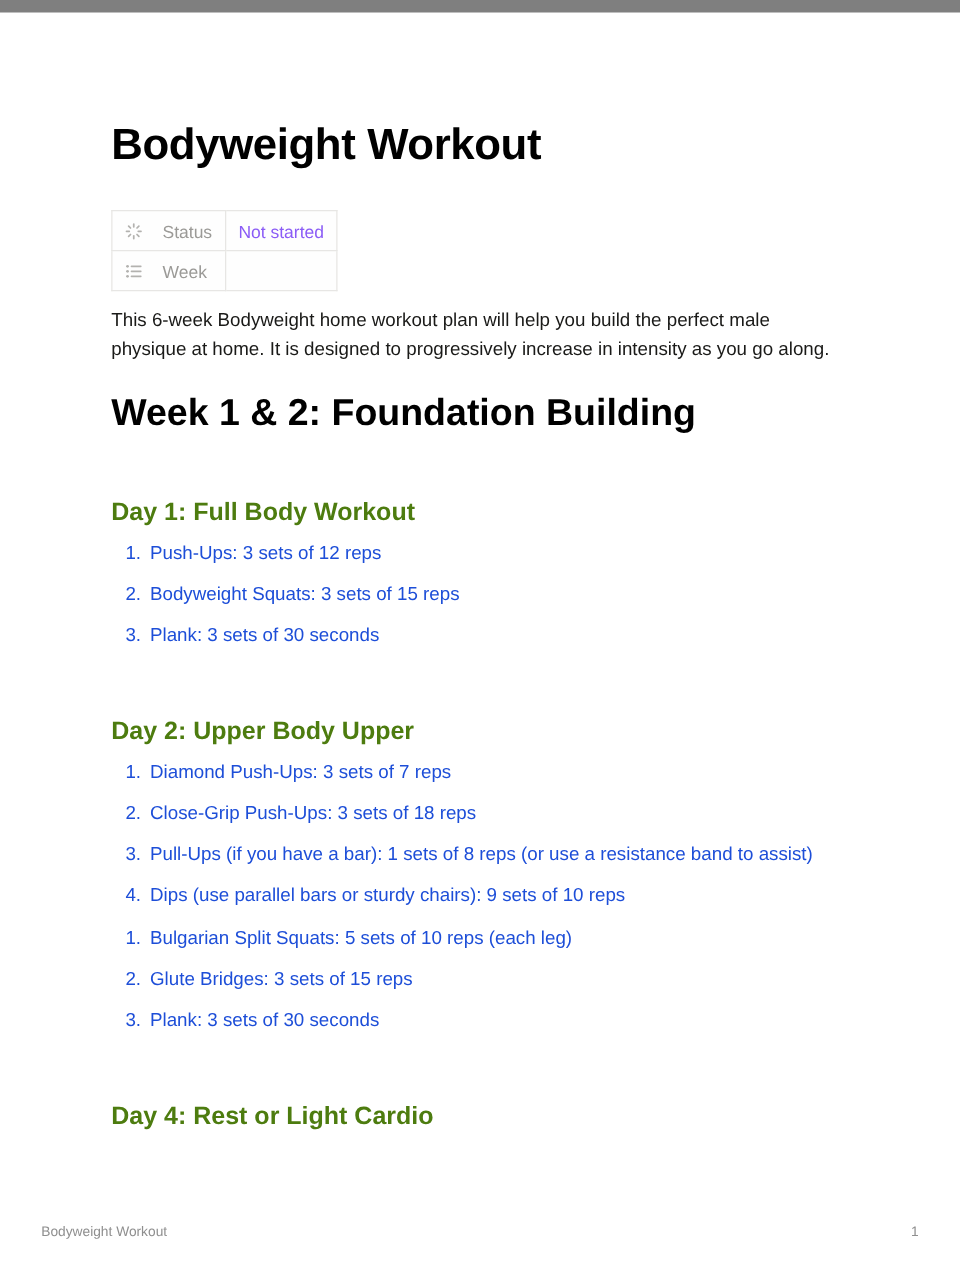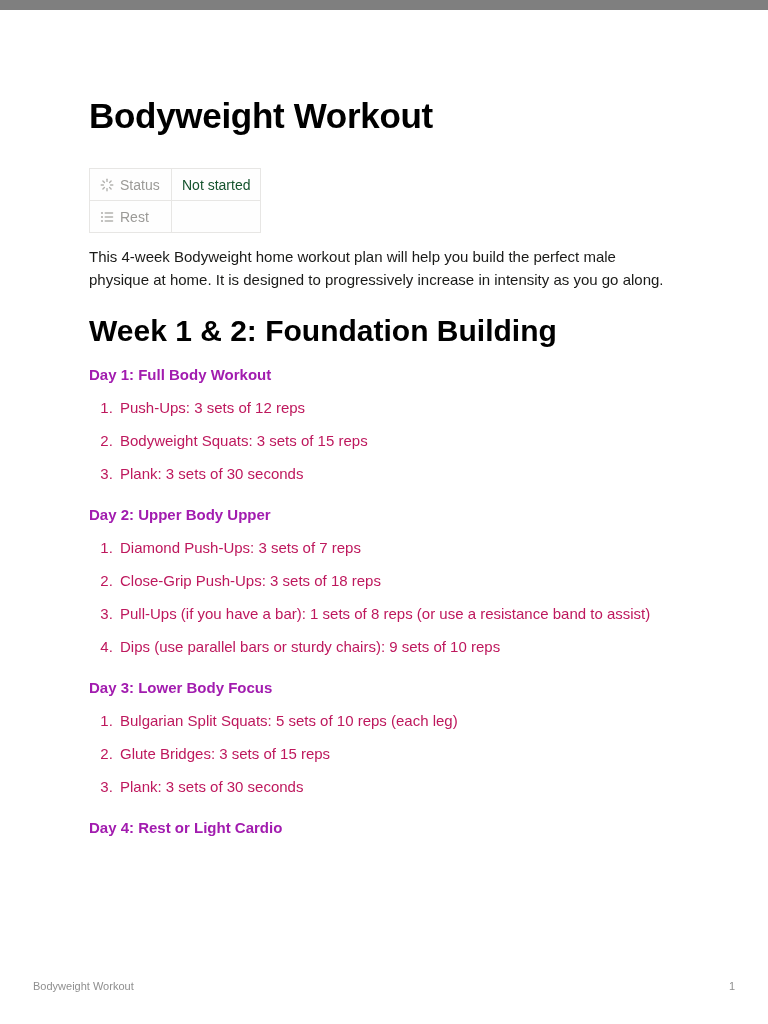--- a/index.html
+++ b/index.html
@@ -34,52 +34,52 @@
   table.props { border-collapse:collapse; margin-bottom:12px; }
   table.props td {
     border:1px solid #e7e6e4;
     font-size:14px;
     height:32px;
     vertical-align:middle;
     padding:0 10px;
     background:#fefefe;
   }
   td.prop-label-cell { width:82px; }
-  td.prop-value-cell { min-width:88px; color:#14532d; }
-  .prop-label-inner { display:flex; align-items:center; gap:6px; color:#9b9a97; }
+  td.prop-value-cell { min-width:88px; color:#8b5cf6; }
+  .prop-label-inner { display:flex; align-items:center; gap:16px; color:#9b9a97; }
   .prop-icon { display:inline-flex; width:14px; height:14px; }
 
   p.intro {
     font-size:15px;
     line-height:23px;
     color:#1a1a18;
     margin-bottom:12px;
   }
 
   h2.section-heading {
     font-size:30px;
     font-weight:bold;
     color:#000000;
     margin-top:26px;
     line-height:28px;
   }
 
   h3.day-heading {
-    font-size:15px;
+    font-size:20px;
     font-weight:bold;
-    color:#a21caf;
-    margin-top:20px;
+    color:#4d7c0f;
+    margin-top:55px;
     line-height:20px;
   }
 
   ol.exercise-list {
     margin-top:12px;
     padding-left:28px;
     font-size:15px;
-    color:#be185d;
+    color:#1d4ed8;
   }
   ol.exercise-list li {
     line-height:22px;
     margin-bottom:11px;
     padding-left:3px;
   }
 
   .footer {
     position:absolute;
     left:33px; right:33px; bottom:32px;
@@ -134,48 +134,47 @@
                   <line x1="5.2" y1="7" x2="12.6" y2="7"></line>
                   <line x1="5.2" y1="11" x2="12.6" y2="11"></line>
                 </g>
                 <g fill="#b3b2af">
                   <circle cx="2" cy="3" r="1.1"></circle>
                   <circle cx="2" cy="7" r="1.1"></circle>
                   <circle cx="2" cy="11" r="1.1"></circle>
                 </g>
               </svg>
             </span>
-            <span>Rest</span>
+            <span>Week</span>
           </span>
         </td>
         <td class="prop-value-cell"></td>
       </tr>
     </tbody>
       </table>
 
-    <p class="intro">This 4-week Bodyweight home workout plan will help you build the perfect male physique at home. It is designed to progressively increase in intensity as you go along.</p>
+    <p class="intro">This 6-week Bodyweight home workout plan will help you build the perfect male physique at home. It is designed to progressively increase in intensity as you go along.</p>
 
     <h2 class="section-heading">Week 1 &amp; 2: Foundation Building</h2>
 
     <h3 class="day-heading">Day 1: Full Body Workout</h3>
     <ol class="exercise-list">
       <li>Push-Ups: 3 sets of 12 reps</li>
       <li>Bodyweight Squats: 3 sets of 15 reps</li>
       <li>Plank: 3 sets of 30 seconds</li>
     </ol>
 
     <h3 class="day-heading">Day 2: Upper Body Upper</h3>
     <ol class="exercise-list">
       <li>Diamond Push-Ups: 3 sets of 7 reps</li>
       <li>Close-Grip Push-Ups: 3 sets of 18 reps</li>
       <li>Pull-Ups (if you have a bar): 1 sets of 8 reps (or use a resistance band to assist)</li>
       <li>Dips (use parallel bars or sturdy chairs): 9 sets of 10 reps</li>
     </ol>
 
-    <h3 class="day-heading">Day 3: Lower Body Focus</h3>
     <ol class="exercise-list">
       <li>Bulgarian Split Squats: 5 sets of 10 reps (each leg)</li>
       <li>Glute Bridges: 3 sets of 15 reps</li>
       <li>Plank: 3 sets of 30 seconds</li>
     </ol>
 
     <h3 class="day-heading">Day 4: Rest or Light Cardio</h3>
 
   </div>
 </div>

